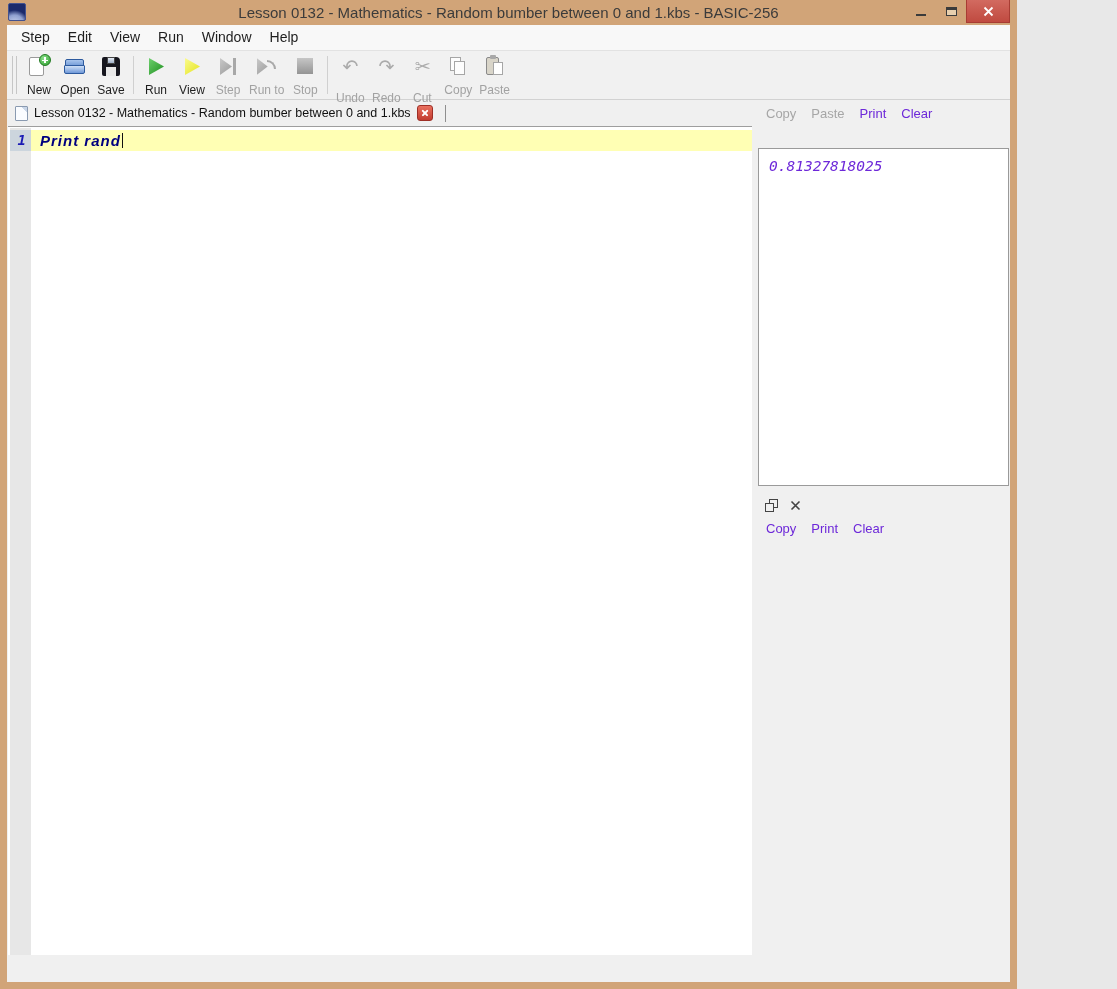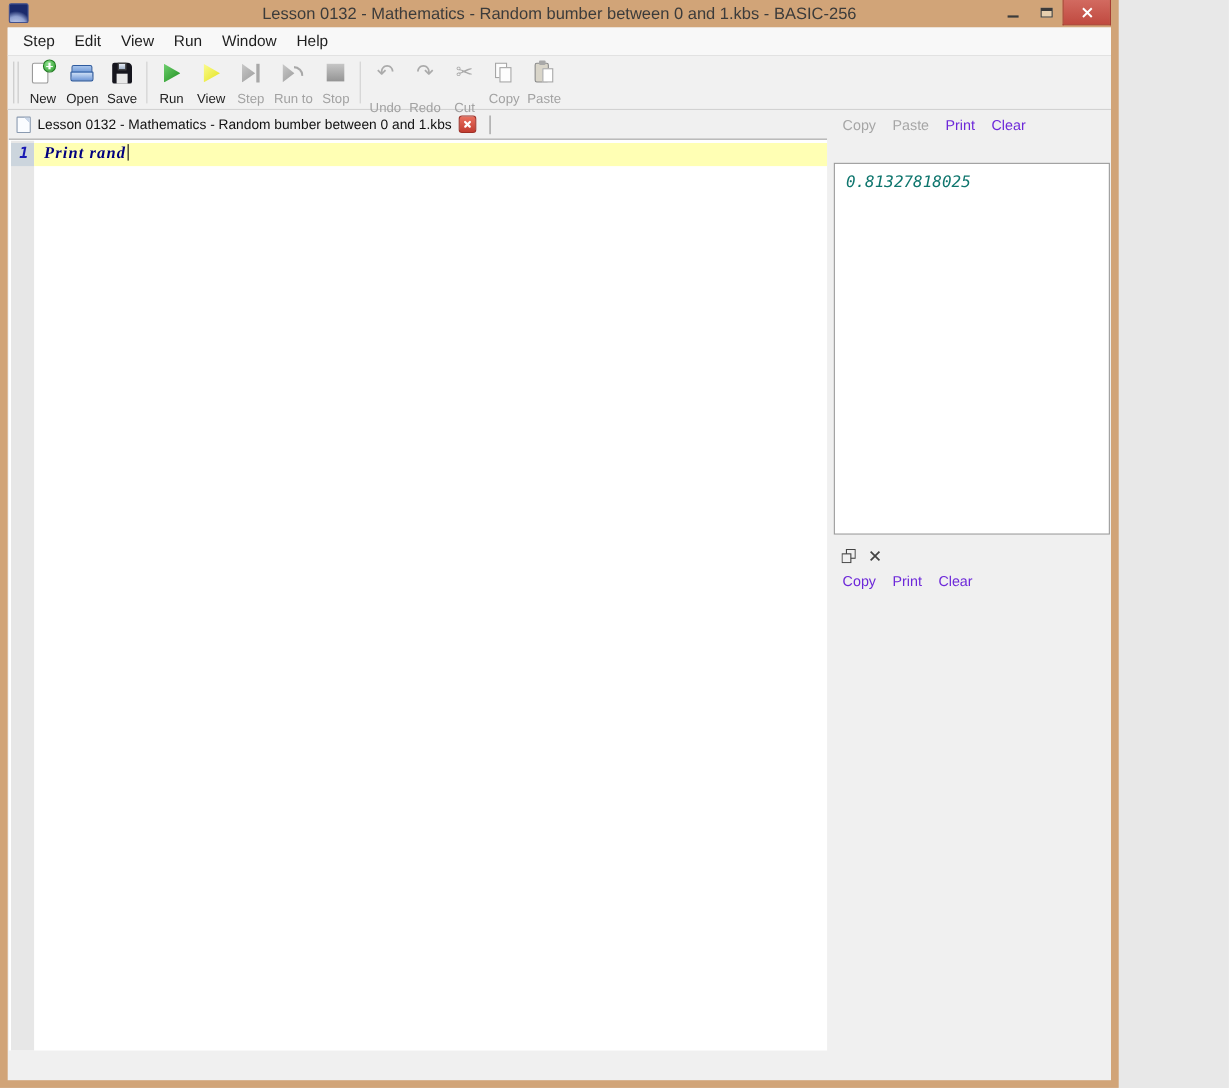--- a/index.html
+++ b/index.html
@@ -106,41 +106,41 @@
   .tab-close::after { transform:rotate(-45deg); }
   .tab-after-sep { width:1px; height:17px; background:#8f8f8f; margin-left:6px; }
 
   .editor { position:absolute; top:26px; left:0; right:0; bottom:0; background:#fff;
     border-top:1px solid #9e9e9e; }
   .gutter { position:absolute; left:2px; top:1px; bottom:0; width:21px; background:#e7e7e7; }
   .code-row { position:absolute; top:3px; left:2px; right:0; height:21px; display:flex; }
   .gutter-cell { width:21px; background:#ccd5dd; color:#1a1ab4; text-align:right; padding-right:5px;
     font-family:"DejaVu Sans Mono", monospace; font-style:italic; font-weight:bold; font-size:14px; line-height:21px; }
   .code-cell { flex:1; background:#ffffb4; padding-left:9px;
-    font-family:Liberation Serif, serif; font-style:italic; font-weight:bold; font-size:15px;
+    font-family:Liberation Sans, sans-serif; font-style:italic; font-weight:bold; font-size:15px;
     line-height:21px; color:#00007f; letter-spacing:1px; white-space:pre; }
   .caret { display:inline-block; width:1.5px; height:15px; background:#111; vertical-align:-2px; margin-left:1px; }
 
   
   .splitter { position:absolute; left:745px; top:0; width:6px; bottom:0; background:#f0f0f0; }
 
   
   .side { position:absolute; left:751px; top:0; right:0; bottom:0; }
   .panel { position:absolute; left:0; right:0; }
   .panel-text { top:0; height:387px; }
   .panel-graphics { top:391px; bottom:0; }
   .panel-header { height:24px; display:flex; align-items:center; padding:4px 8px 0 7px; }
   .panel-title { font-size:15px; color:#111; flex:1; }
   .panel-icons { display:flex; align-items:center; gap:12px; }
   .panel-btns { height:23px; display:flex; align-items:center; gap:15px; padding-left:8px; margin-top:2px; }
   .pbtn { font-size:13px; color:#6d28d9; }
   .pbtn.disabled { color:#a6a6a6; }
   .output-box { position:absolute; top:48px; left:0; right:1px; bottom:1px; background:#fff;
     border:1px solid #9a9a9a; padding:9px 10px;
-    font-family:"DejaVu Sans Mono", monospace; font-style:italic; font-size:14.5px; color:#0f766e; }
+    font-family:"DejaVu Sans Mono", monospace; font-style:italic; font-size:14.5px; color:#6d28d9; }
 
   
   .statusbar { position:absolute; bottom:0; left:0; right:0; height:25px; background:#f0f0f0;
     border-top:1px solid #e0e0e0; display:flex; align-items:center; padding-left:7px;
     font-size:13px; color:#111; }
 </style>
 </head>
 <body>
 
 <div class="window">

